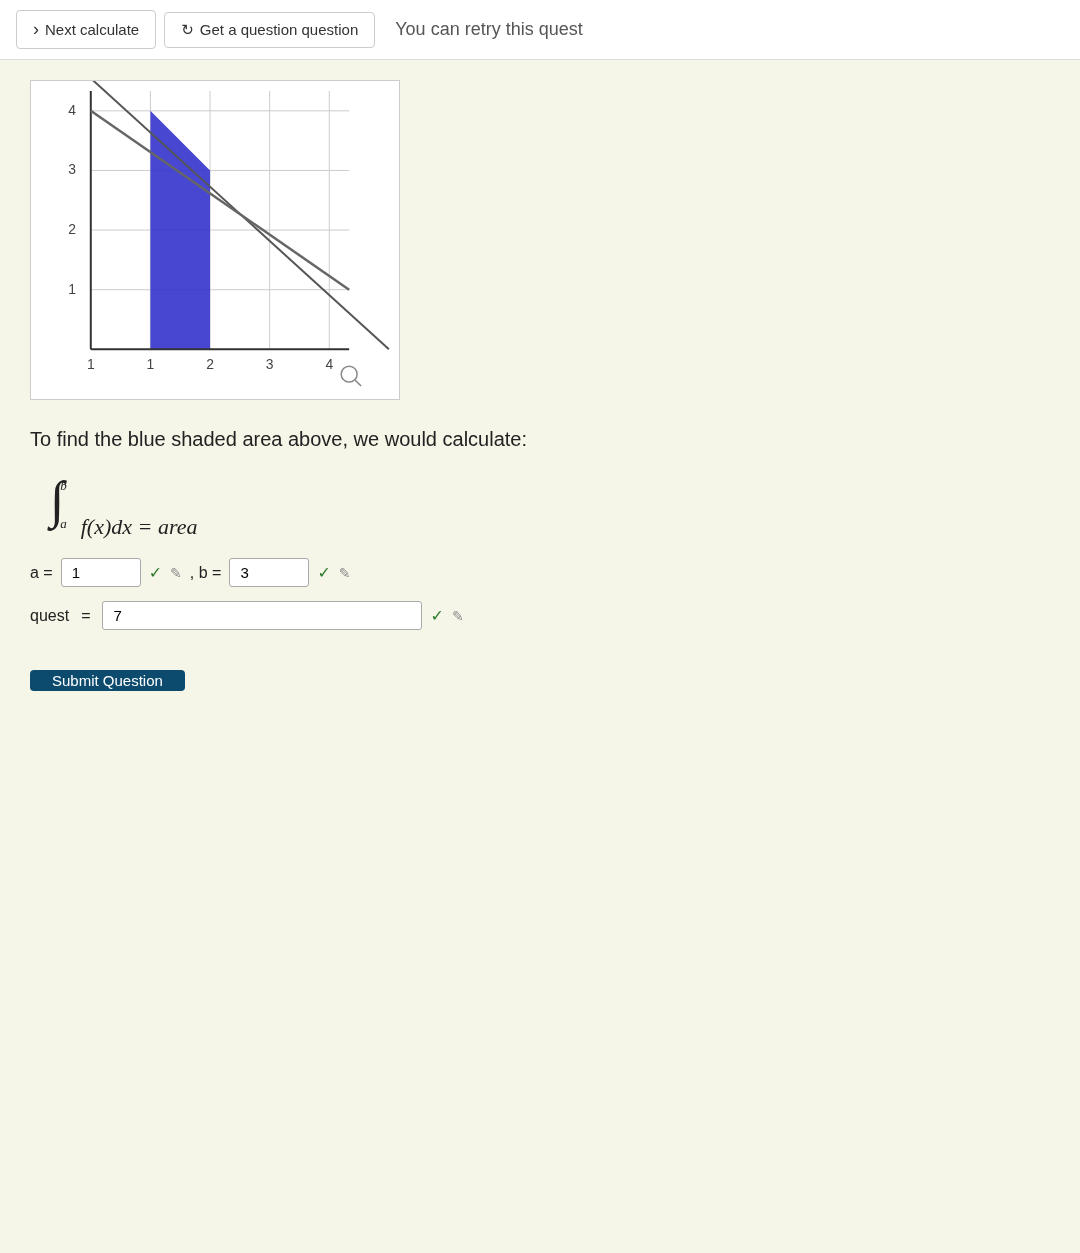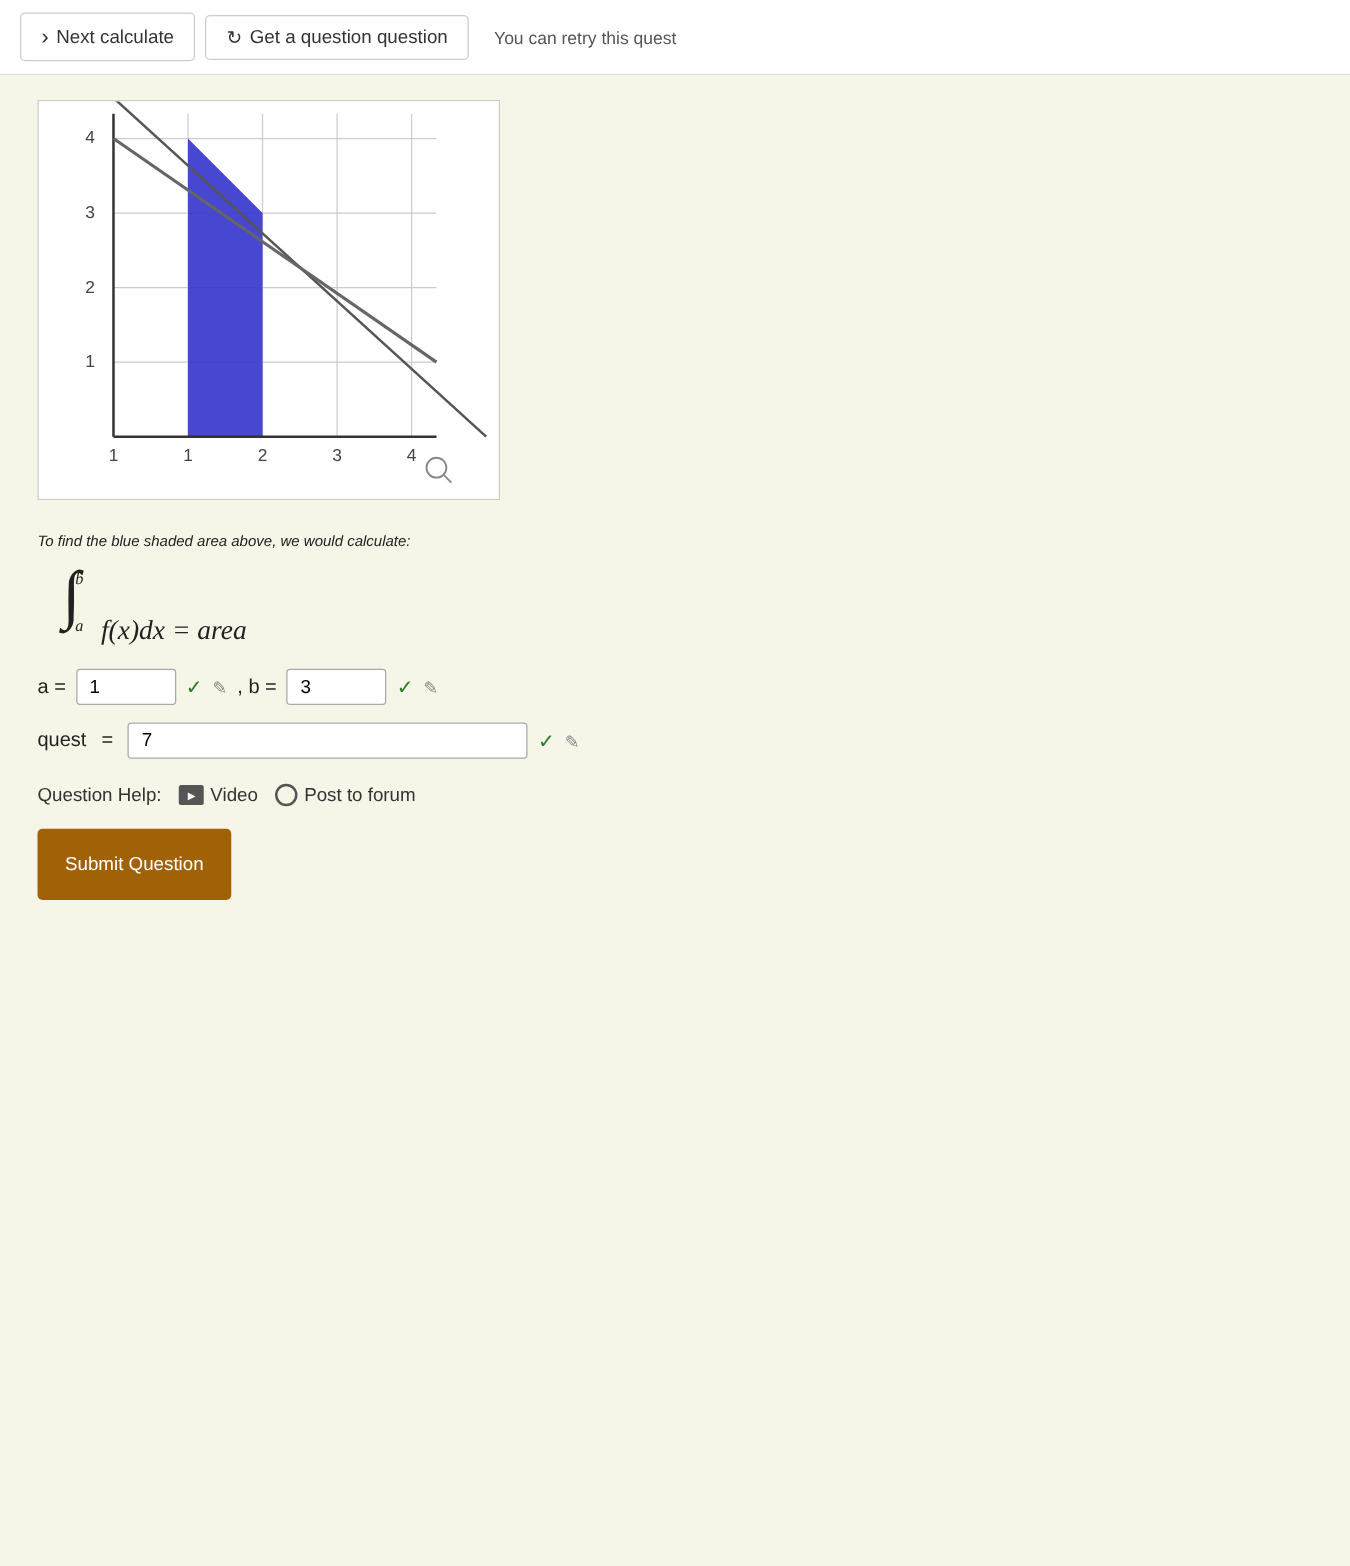--- a/index.html
+++ b/index.html
@@ -29,21 +29,21 @@
       background: #fff;
       cursor: pointer;
       font-size: 15px;
       color: #333;
     }
     .toolbar-btn-similar {
       background: #fff;
       border: 1px solid #ccc;
     }
     .retry-text {
-      font-size: 14px;
+      font-size: 18px;
       color: #555;
       margin-left: 12px;
     }
 
     
     .main-content {
       background: #f5f5e8;
       padding: 20px 30px 30px 30px;
       min-height: 1200px;
     }
@@ -54,25 +54,24 @@
       border: 1px solid #ccc;
       width: 370px;
       height: 320px;
       margin-bottom: 24px;
       position: relative;
       overflow: hidden;
     }
 
     
     .question-text {
-      font-size: 12px;
-      color: #222;
-      margin-bottom: 5px;
+      font-size: 20px;
+      color: #222;
+      margin-bottom: 16px;
       line-height: 1.5;
-      font-style: italic;
     }
 
     
     .formula-container {
       margin-bottom: 18px;
       font-size: 22px;
       color: #222;
       display: flex;
       align-items: center;
       gap: 8px;
@@ -188,28 +187,29 @@
     .post-icon {
       width: 18px;
       height: 18px;
       border: 2px solid #555;
       border-radius: 50%;
       display: inline-block;
     }
 
     
     .submit-btn {
-      background: #a16207;
+      background: #0c4a6e;
       color: #fff;
       border: none;
       border-radius: 4px;
-      padding: 20px 22px;
+      padding: 2px 22px;
       font-size: 15px;
       cursor: pointer;
       font-weight: 500;
+      margin-top: 20px;
     }
 
     
     .graph-svg {
       width: 100%;
       height: 100%;
     }
   </style>
 </head>
 <body>
@@ -308,30 +308,19 @@
   
   <div class="area-row">
     <span>quest</span>
     <span style="margin: 0 4px;">=</span>
     <input class="area-input" type="text" value="7" style="">
     <span class="check-icon">✓</span>
     <span style="cursor:pointer; color:#888; font-size:14px;">✎</span>
   </div>
 
   
-  <div class="question-help">
-    <span>Question Help:</span>
-    <a class="help-link" href="#">
-      <span class="video-icon-box"></span>
-      <span>Video</span>
-    </a>
-    <a class="help-link" href="#">
-      <span class="post-icon"></span>
-      <span>Post to forum</span>
-    </a>
-  </div>
 
   
   <button class="submit-btn">
     <span>Submit Question</span>
   </button>
 
 </div>
 
 </body></html>

